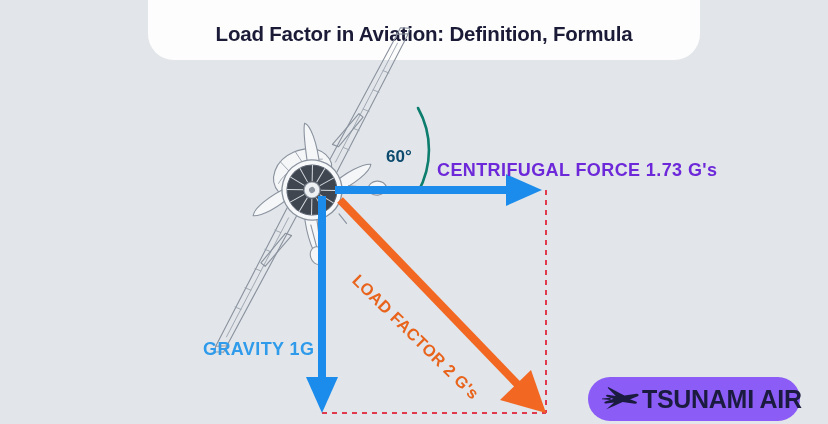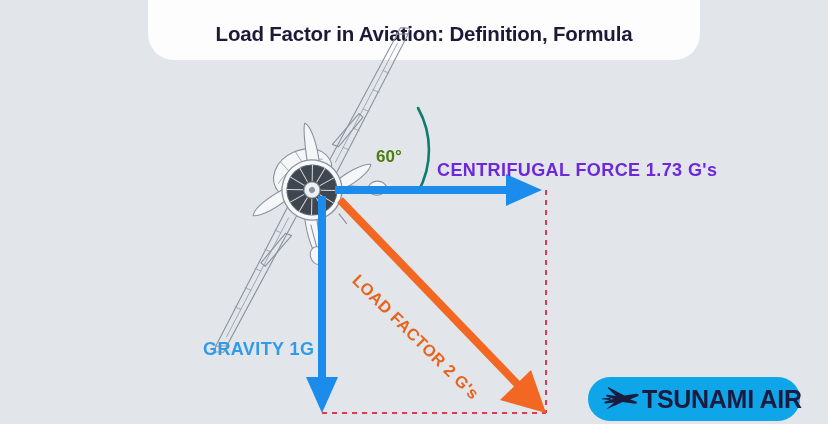--- a/index.html
+++ b/index.html
@@ -61,44 +61,44 @@
     font-size: 18px;
     color: #6d28d9;
   }
   #label-gravity {
     left: 203px;
     top: 339px;
     font-size: 18px;
     color: #2f9bea;
   }
   #label-angle {
-    left: 376px;
+    left: 386px;
     top: 147px;
     font-size: 17px;
-    color: #4d7c0f;
+    color: #0c4a6e;
     font-weight: bold;
     letter-spacing: 0;
   }
   #label-loadfactor {
     left: 355px;
     top: 268px;
     font-size: 16.5px;
     color: #e8631b;
     transform: rotate(44.5deg);
     transform-origin: 0 50%;
   }
 
   
   #logo-pill {
     position: absolute;
     left: 588px;
     top: 377px;
     width: 212px;
     height: 44px;
-    background: #0ea5e9;
+    background: #8b5cf6;
     border-radius: 22px;
     display: flex;
     align-items: center;
     padding-left: 14px;
     box-sizing: border-box;
   }
   #logo-plane-icon {
     width: 38px;
     height: 30px;
     flex: 0 0 auto;

